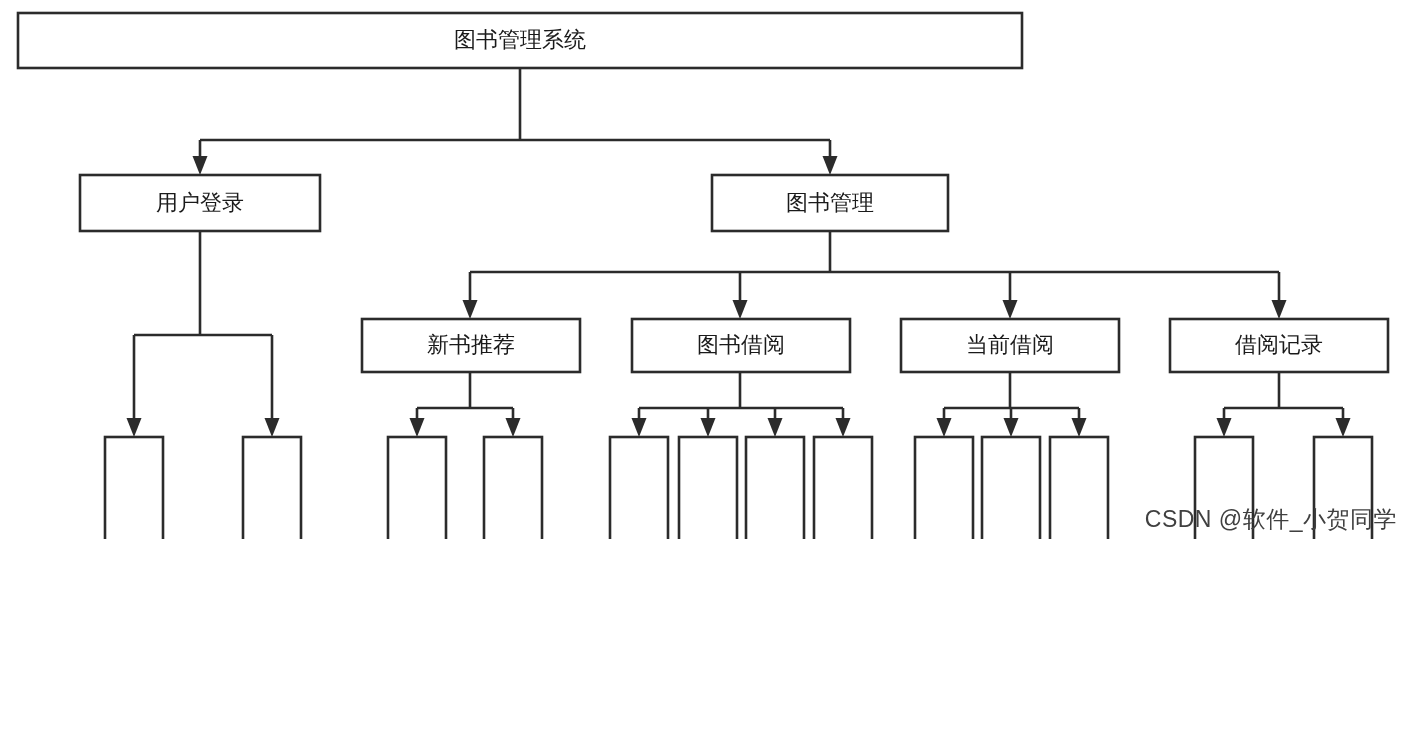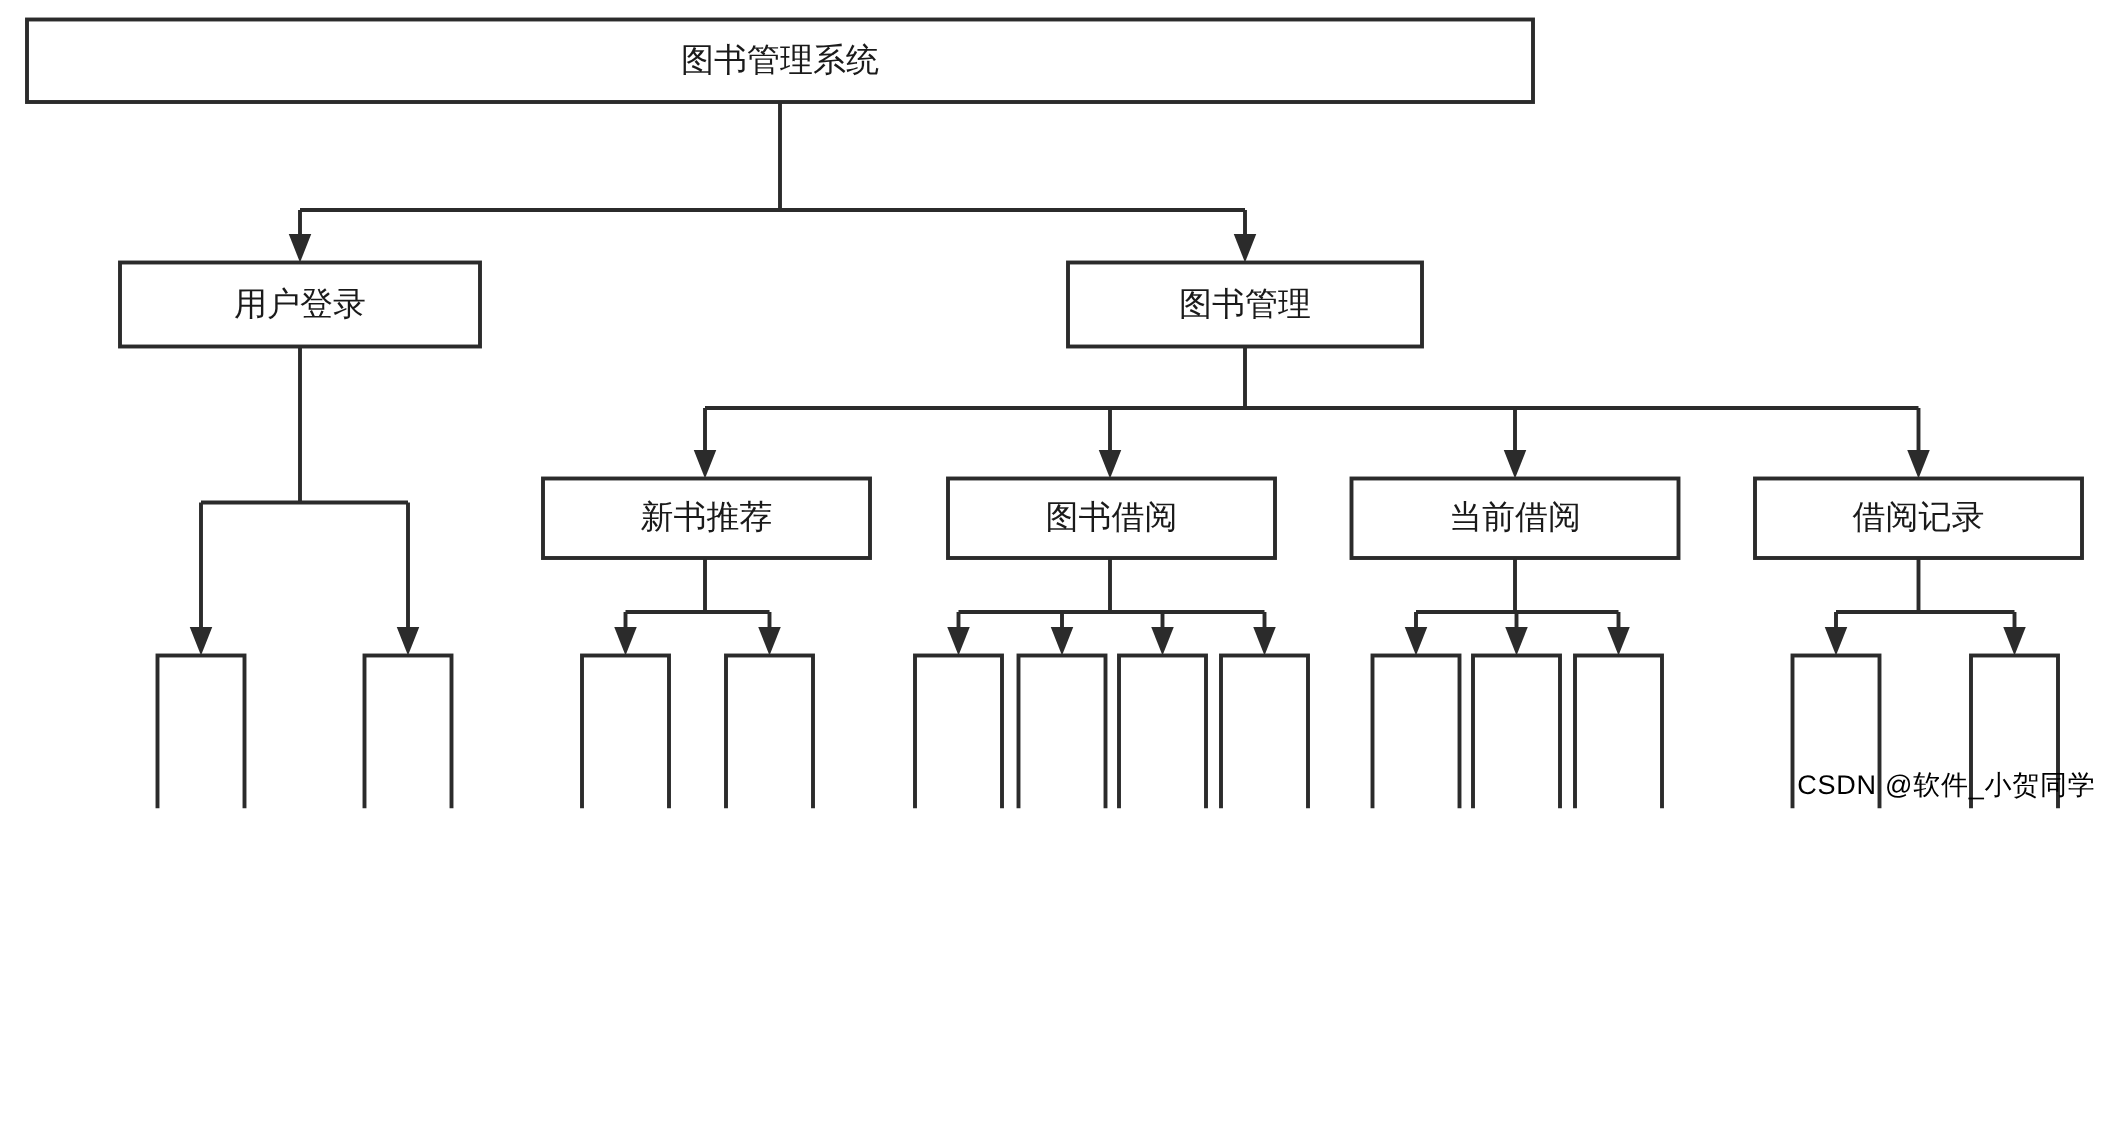--- a/index.html
+++ b/index.html
@@ -63,22 +63,22 @@
     align-items: flex-start;
     justify-content: center;
     white-space: nowrap;
     pointer-events: none;
   }
   .watermark {
     position: absolute;
     right: 8px;
     bottom: 4px;
     font-family: "Liberation Sans", "DejaVu Sans", sans-serif;
-    font-size: 18px;
-    color: #000000;
+    font-size: 23px;
+    color: #404040;
     letter-spacing: 0.5px;
     white-space: nowrap;
   }
 </style>
 </head>
 <body>
 
 <div id="diagram-root">
 
   <svg id="tree-svg" viewBox="0 0 1405 747">

